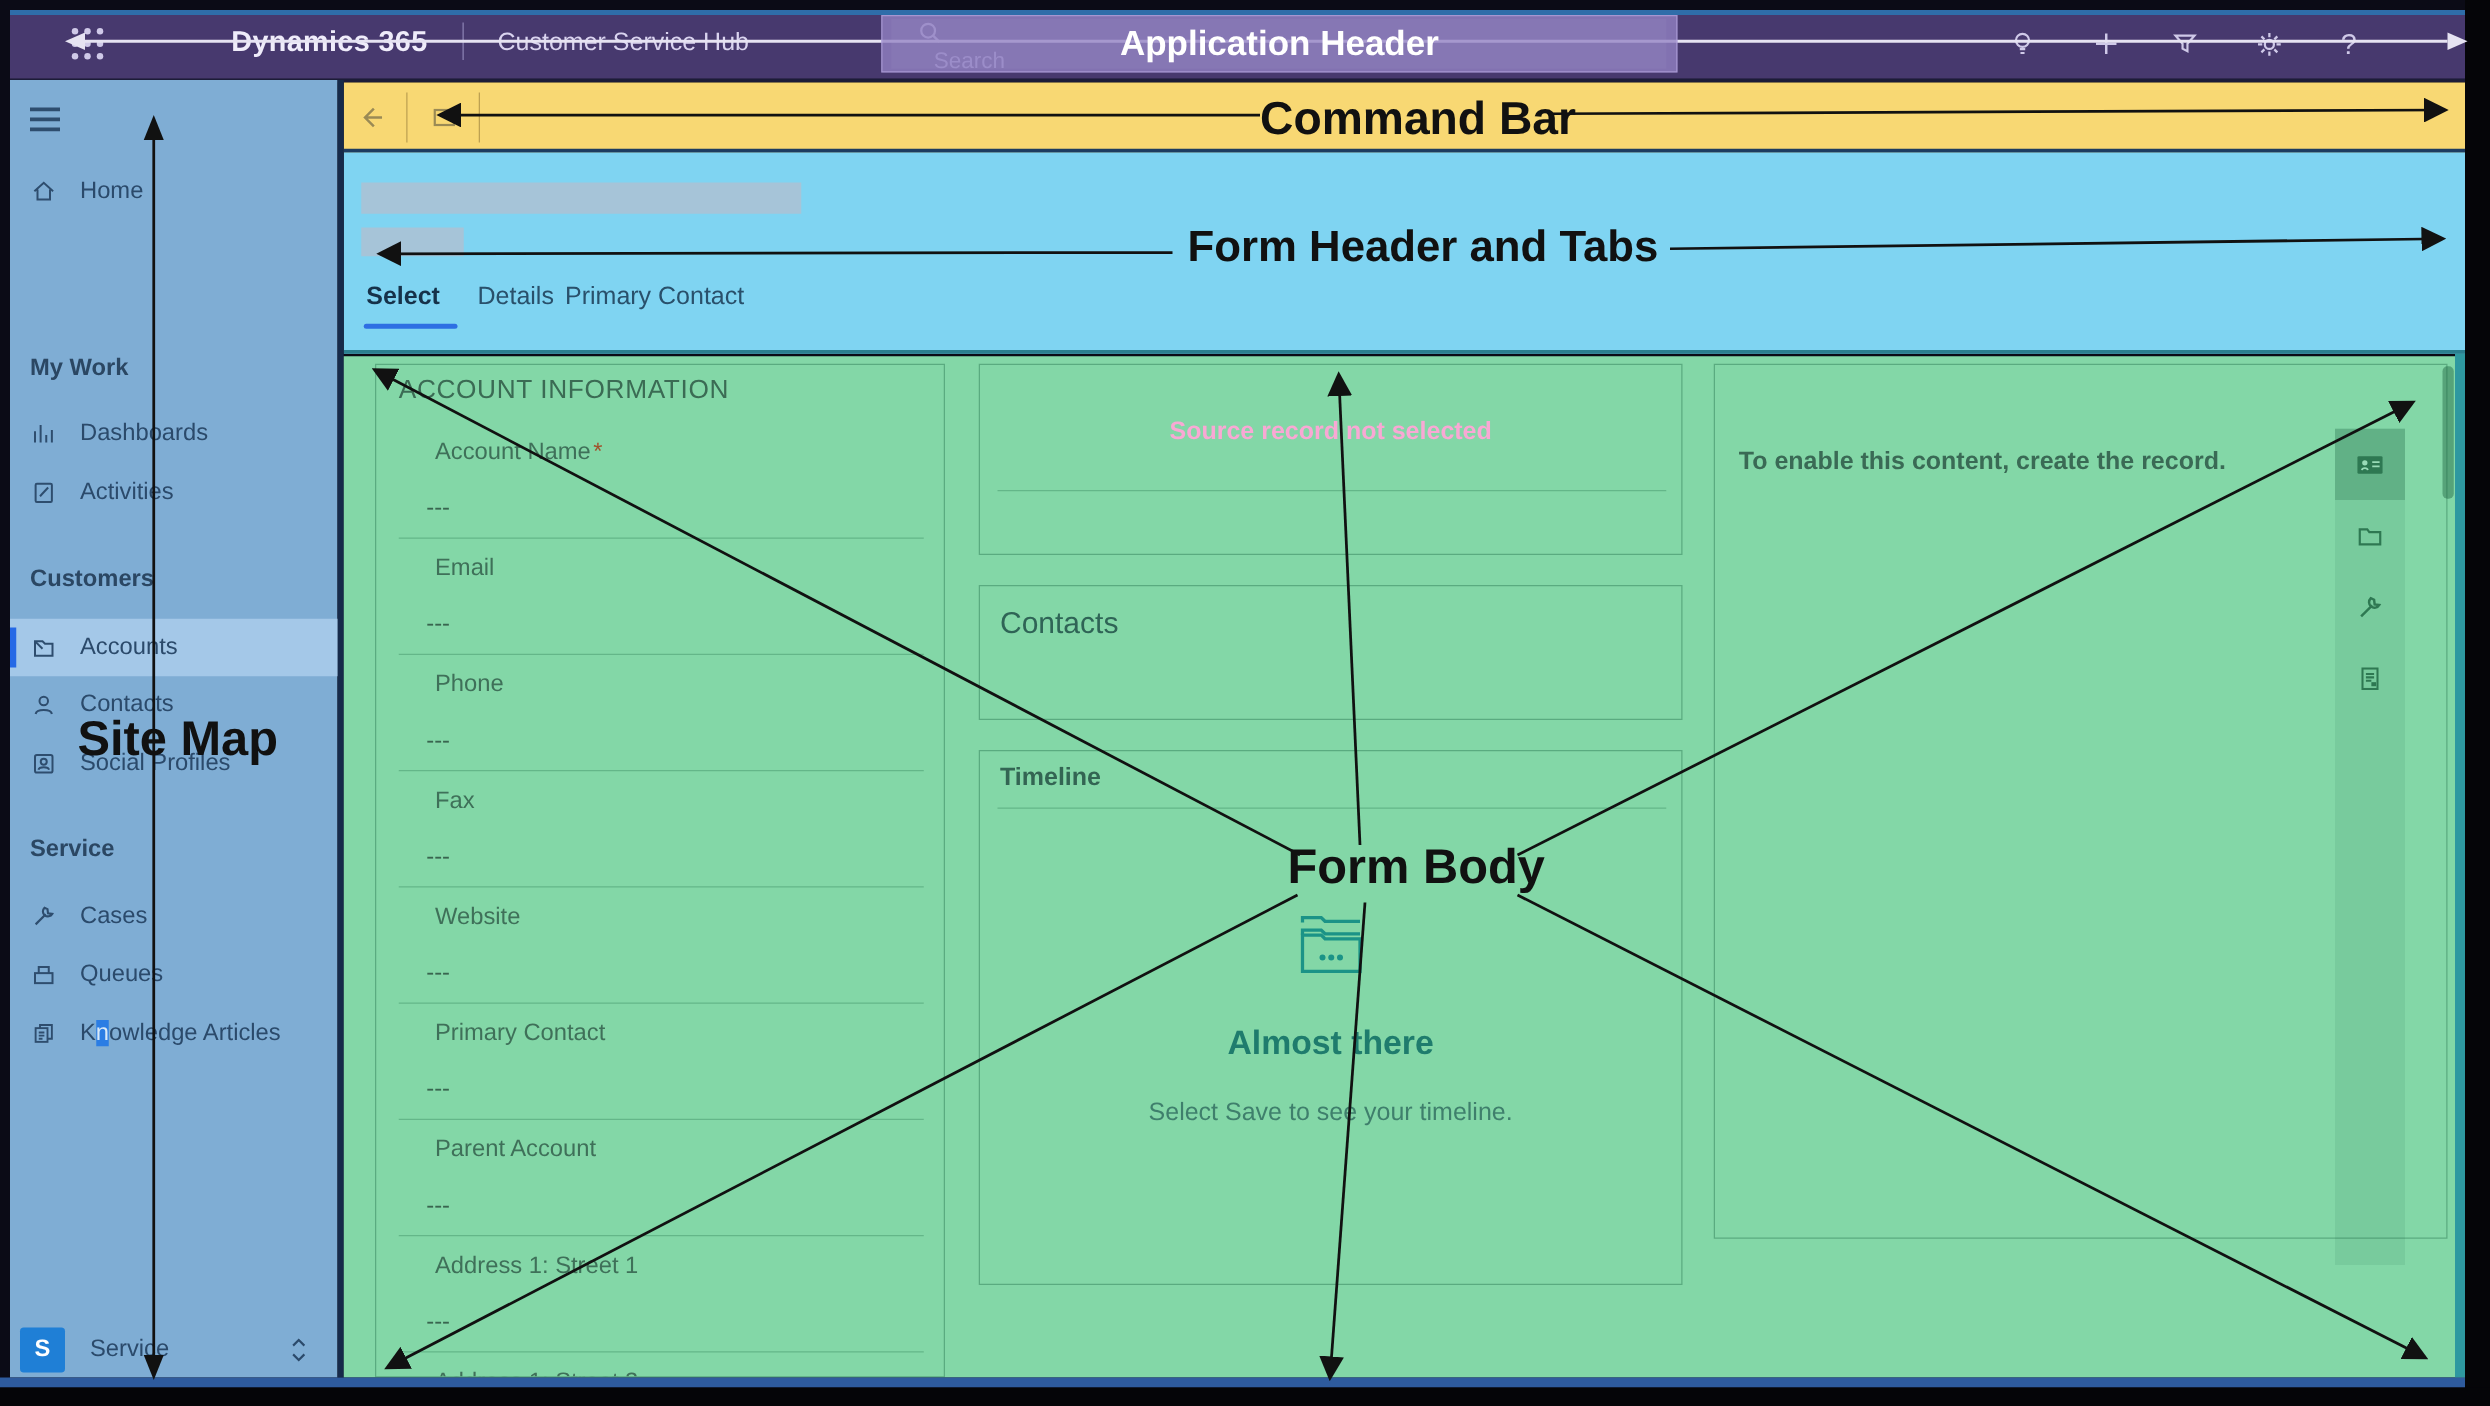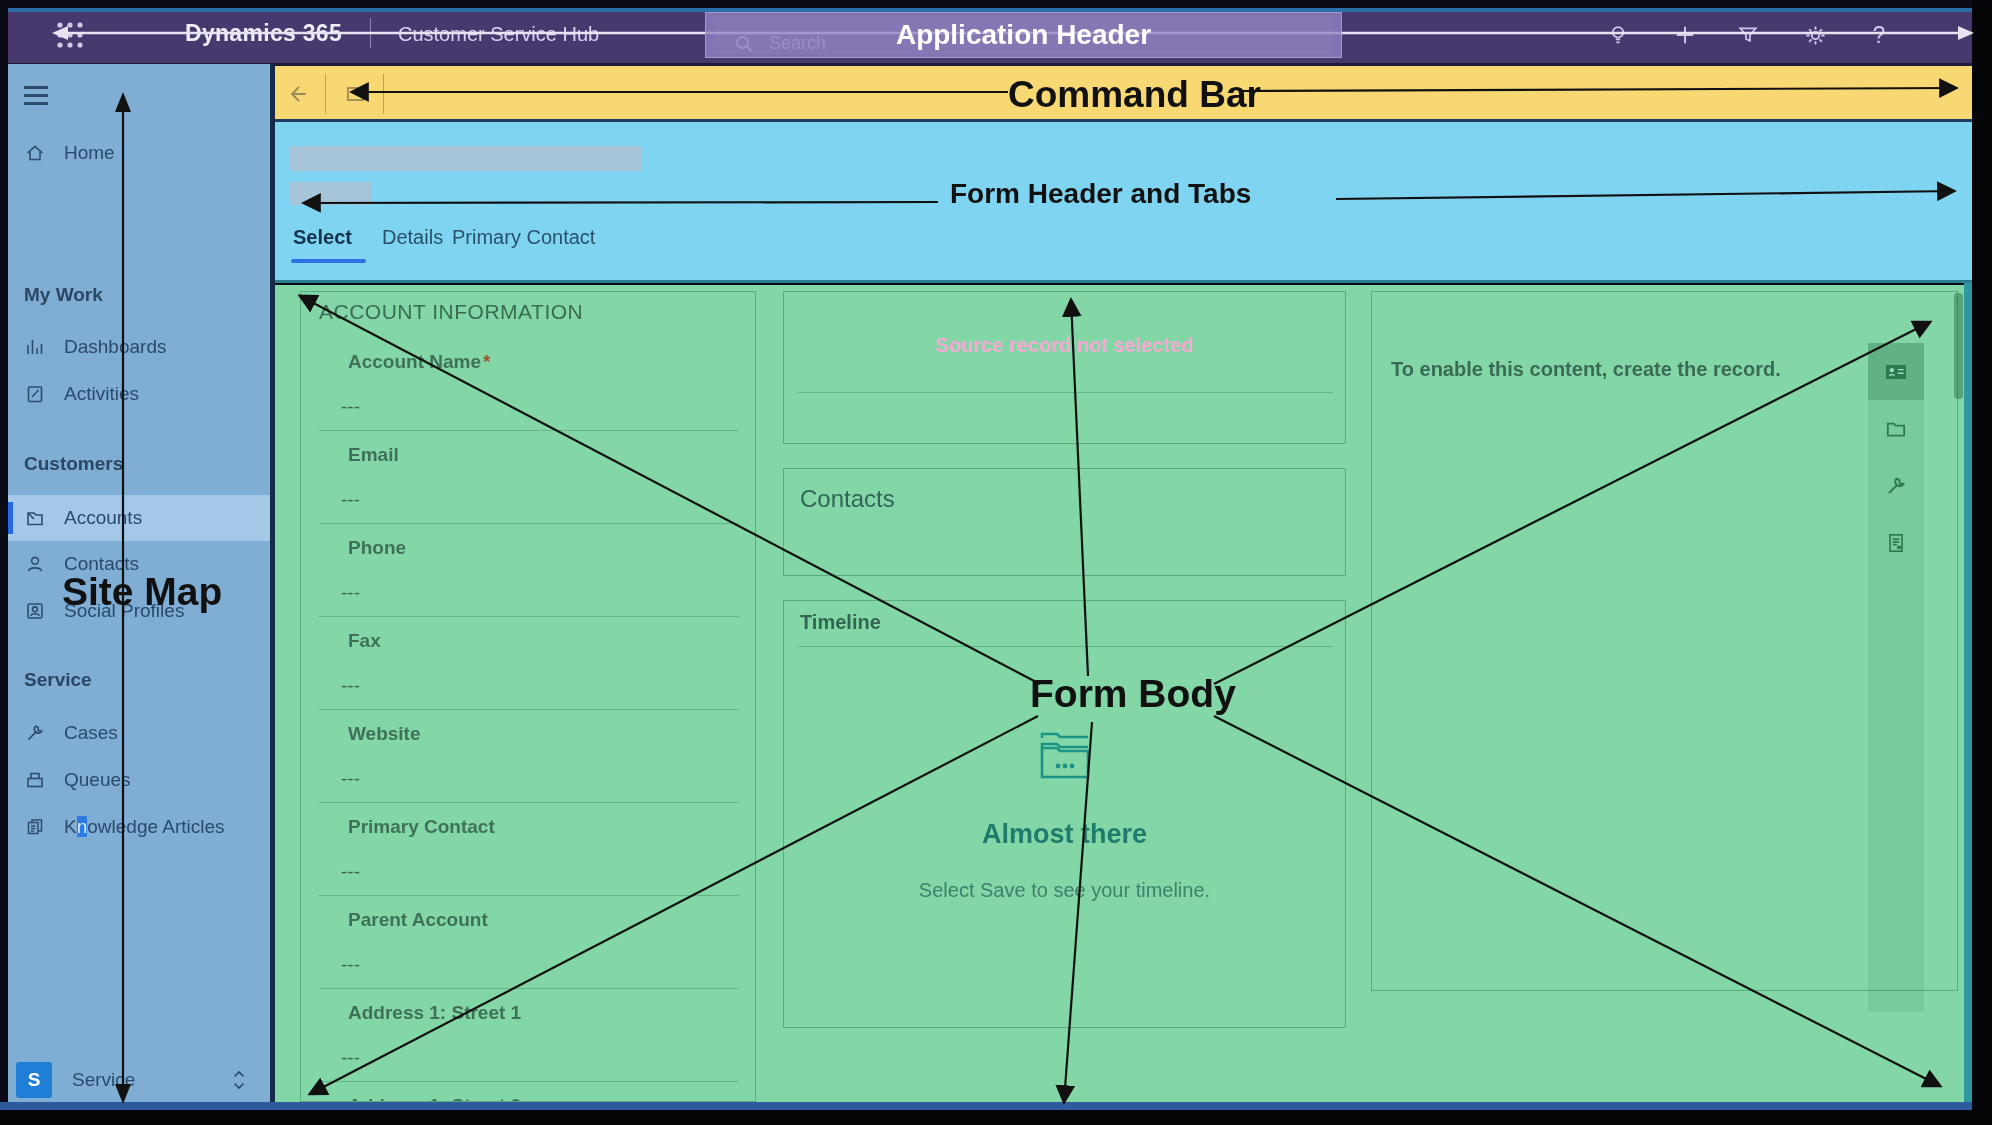--- a/index.html
+++ b/index.html
@@ -16,21 +16,21 @@
   .right-teal{left:1964px;top:283px;width:8px;height:819px;background:#2e98a0;}
 
   
   .app-header{left:8px;top:12px;width:1964px;height:51px;background:var(--header-purple,#47396e);}
   .hdr-sep{left:8px;top:63px;width:1964px;height:3px;background:#1c1c38;}
   .waffle{left:54px;top:20px;width:48px;height:30px;color:#cfc9e8;cursor:pointer;}
   .brand{left:185px;top:20px;font-size:23px;font-weight:bold;color:#efecfa;letter-spacing:.3px;}
   .brand-sep{left:370px;top:18px;width:1px;height:30px;background:#8b81b3;}
   .app-name{left:398px;top:23px;font-size:20px;color:#d9d3ef;}
   .search-box{left:713px;top:15px;width:620px;height:40px;background:rgba(255,255,255,0.10);
-              display:flex;align-items:flex-end;padding-left:20px;}
+              display:flex;align-items:flex-start;padding-left:20px;flex-direction:column;}
   .search-box input{background:transparent;border:0;outline:none;color:#b8b1d8;font-size:18px;
               font-family:inherit;margin-left:12px;width:200px;}
   .search-box input::placeholder{color:#b8b1d8;}
   .hdr-ico{top:18px;width:34px;height:34px;color:#cfc9e8;display:flex;align-items:center;
            justify-content:center;cursor:pointer;font-size:23px;}
 
   
   .cmd-bar{left:275px;top:66px;width:1697px;height:56px;background:var(--overlay-yellow,#f8d873);
            border-bottom:3px solid #1d3c60;}
   .cmd-div{top:74px;width:1px;height:40px;background:rgba(120,95,40,0.45);}
@@ -62,39 +62,39 @@
            color:#fff;font-size:19px;font-weight:bold;display:flex;align-items:center;justify-content:center;}
   .sb-footer .sb-label{margin-left:20px;font-size:19px;color:#2b4a6b;}
   .sb-footer .updown{position:absolute;right:20px;width:22px;height:26px;color:#2b4a6b;}
 
   
   .form-body{left:275px;top:285px;width:1697px;height:817px;background:var(--overlay-green,#83d7a7);}
   .card{position:absolute;border:1px solid rgba(30,105,70,0.40);}
   .card-line{position:absolute;height:1px;background:rgba(30,105,70,0.30);}
   .ai-title{position:absolute;left:18px;top:8px;font-size:21px;color:#3b6b54;letter-spacing:.5px;}
   .field{position:absolute;left:18px;width:420px;height:93px;}
-  .f-label{position:absolute;left:29px;top:0;font-size:19px;color:#3f7059;white-space:nowrap;font-weight:bold;}
+  .f-label{position:absolute;left:29px;top:0;font-size:19px;color:#3f7059;white-space:nowrap;}
   .f-label .req{color:#a0522d;margin-left:2px;}
   .f-value{position:absolute;left:22px;top:45px;font-size:19px;color:#39654f;cursor:pointer;}
   .f-div{position:absolute;left:0;top:79px;width:420px;height:1px;background:rgba(30,105,70,0.30);}
   .center-msg{position:absolute;width:100%;text-align:center;font-weight:bold;}
   .strip{left:1868px;top:343px;width:56px;height:669px;background:rgba(28,100,66,0.10);}
   .strip-cell{width:56px;height:57px;display:flex;align-items:center;justify-content:center;
               color:#2e7852;cursor:pointer;}
   .strip-cell.selected{background:rgba(28,100,66,0.25);}
   .scroll-thumb{left:1954px;top:293px;width:9px;height:106px;border-radius:4px;background:rgba(30,100,66,0.45);cursor:pointer;}
 
   
   #arrows{left:0;top:0;z-index:40;pointer-events:none;}
   .ann{z-index:45;font-weight:bold;color:#111;white-space:nowrap;pointer-events:none;}
   .ann-box{left:705px;top:12px;width:637px;height:46px;background:rgba(148,131,196,0.78);
            border:1px solid rgba(190,175,230,0.6);display:flex;align-items:center;justify-content:center;
            font-size:28px;color:#fff;}
   .ann-cmd{left:1008px;top:74px;font-size:37px;}
-  .ann-fht{left:950px;top:178px;font-size:28px;}
+  .ann-fht{left:950px;top:178px;font-size:35px;}
   .ann-map{left:62px;top:570px;font-size:39px;}
   .ann-body{left:1030px;top:672px;width:190px;text-align:center;font-size:39px;}
 
   svg{display:block;}
 </style>
 </head>
 <body>
 
 <div id="canvas">
 

